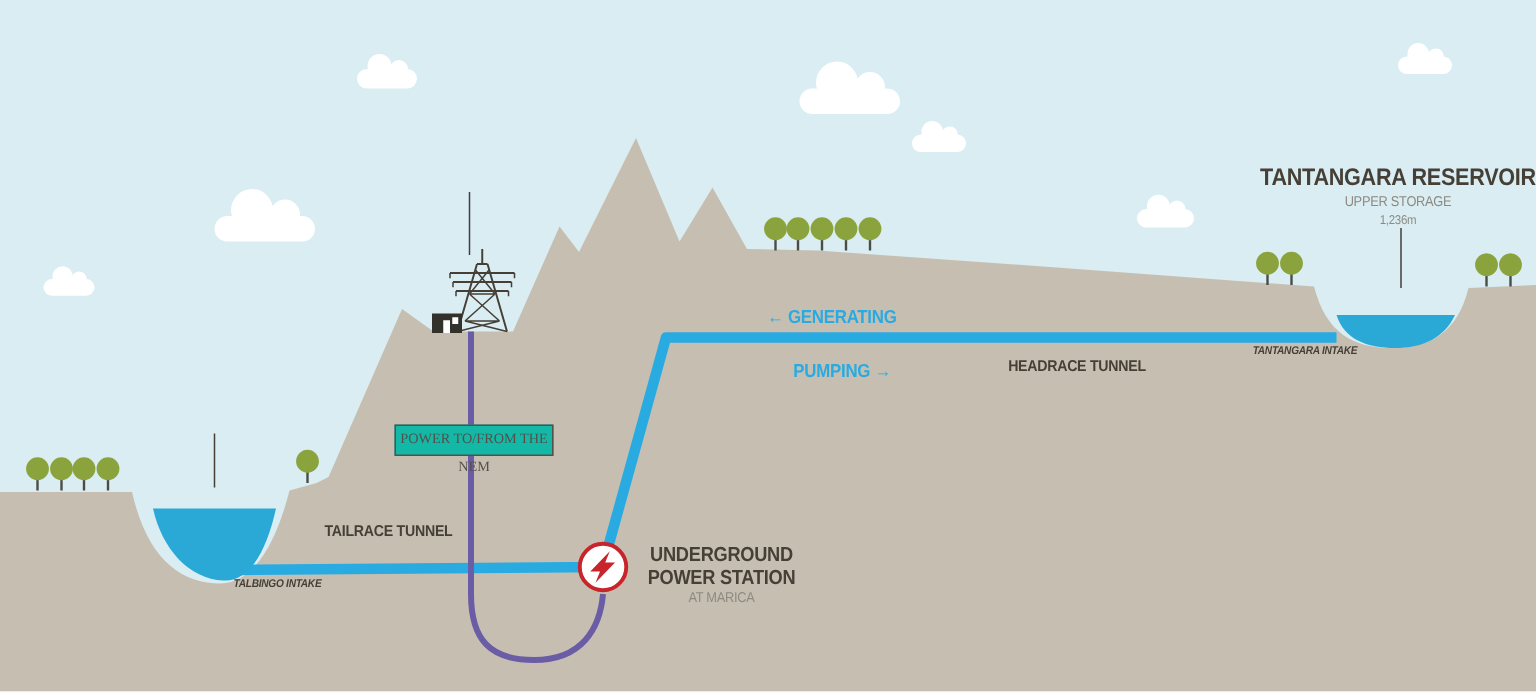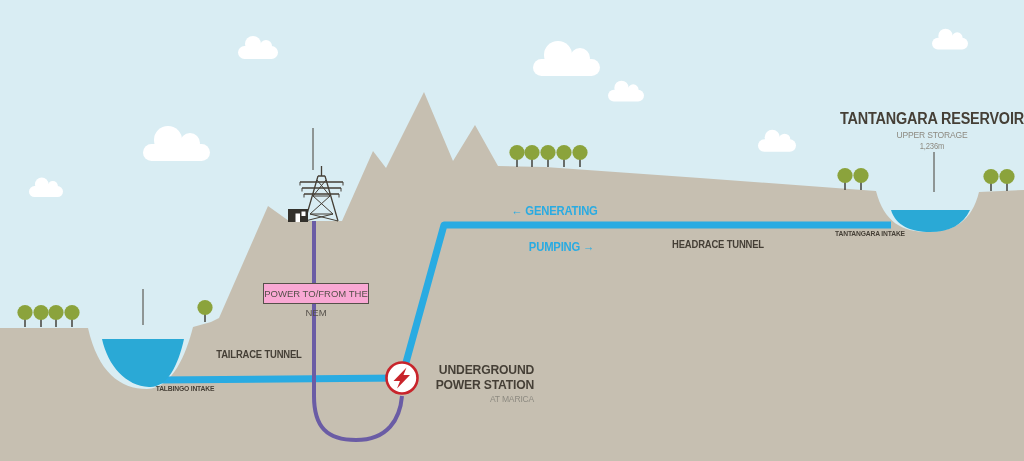--- a/index.html
+++ b/index.html
@@ -16,26 +16,26 @@
   }
   .stage svg{position:absolute;left:0;top:0;}
   .lbl{position:absolute; text-align:center; color:var(--dark); line-height:1.15;}
   .cond{transform:scaleX(0.9); transform-origin:center; display:block; letter-spacing:-0.2px;}
   .t-big{font-weight:bold; font-size:16px;}
   .t-med{font-weight:bold; font-size:14.5px;}
   .t-sta{font-weight:bold; font-size:13.5px; line-height:1.12;}
   .sub{font-size:9.5px; color:var(--gray); margin-top:2px;}
   .elev{font-size:8.5px; color:var(--gray); margin-top:1px;}
   .tun{font-weight:bold; font-size:10.5px;}
-  .intake{font-weight:bold; font-size:7.5px;}
+  .intake{font-weight:bold; font-size:7.5px;font-style:italic;}
   .flow{font-weight:bold; font-size:12.5px; color:var(--blue-text);text-align:center;}
   .nembox{
     position:absolute; left:263px; top:283px; width:104px; height:19px;
-    background:#f9a8d4; border:1px solid var(--box-border);
-    font-size:9.5px; color:var(--box-border); text-align:center; line-height:19px;
+    background:#14b8a6; border:1px solid var(--box-border);
+    font-size:9.5px; color:var(--box-border); text-align:center; line-height:19px;font-family:Liberation Serif, serif;
   }
 </style>
 </head>
 <body>
 
 <div class="stage">
   <svg width="1024" height="461" viewBox="0 0 1024 461">
     <defs>
       <g id="cloud-sm">
         <rect x="-20" y="-7" width="40" height="13" rx="6.5"></rect>
@@ -122,21 +122,21 @@
   </svg>
 
 
 
   <div class="lbl" style="left:812px; top:110px; width:240px;">
     <span class="t-big cond">TANTANGARA RESERVOIR</span>
     <span class="sub cond">UPPER STORAGE</span>
     <span class="elev cond">1,236m</span>
   </div>
 
-  <div class="lbl" style="left:422px; top:362px; width:118px;text-align:right;">
+  <div class="lbl" style="left:422px; top:362px; width:118px;">
     <span class="t-sta cond">UNDERGROUND POWER STATION</span>
     <span class="sub cond">AT MARICA</span>
   </div>
 
   <div class="lbl flow" style="left:502px; top:204px; width:105px;">
     <span class="cond">← GENERATING</span>
   </div>
   <div class="lbl flow" style="left:509px; top:240px; width:105px;">
     <span class="cond">PUMPING →</span>
   </div>

